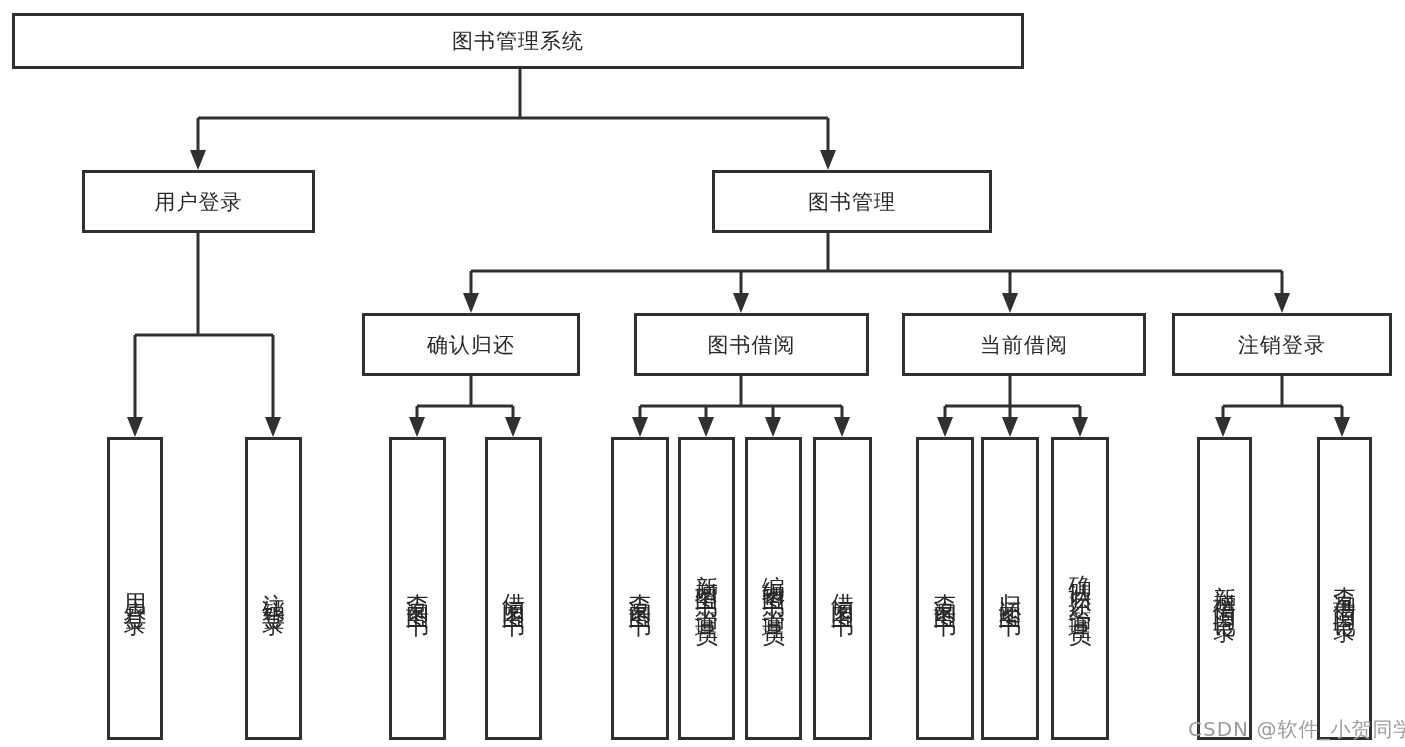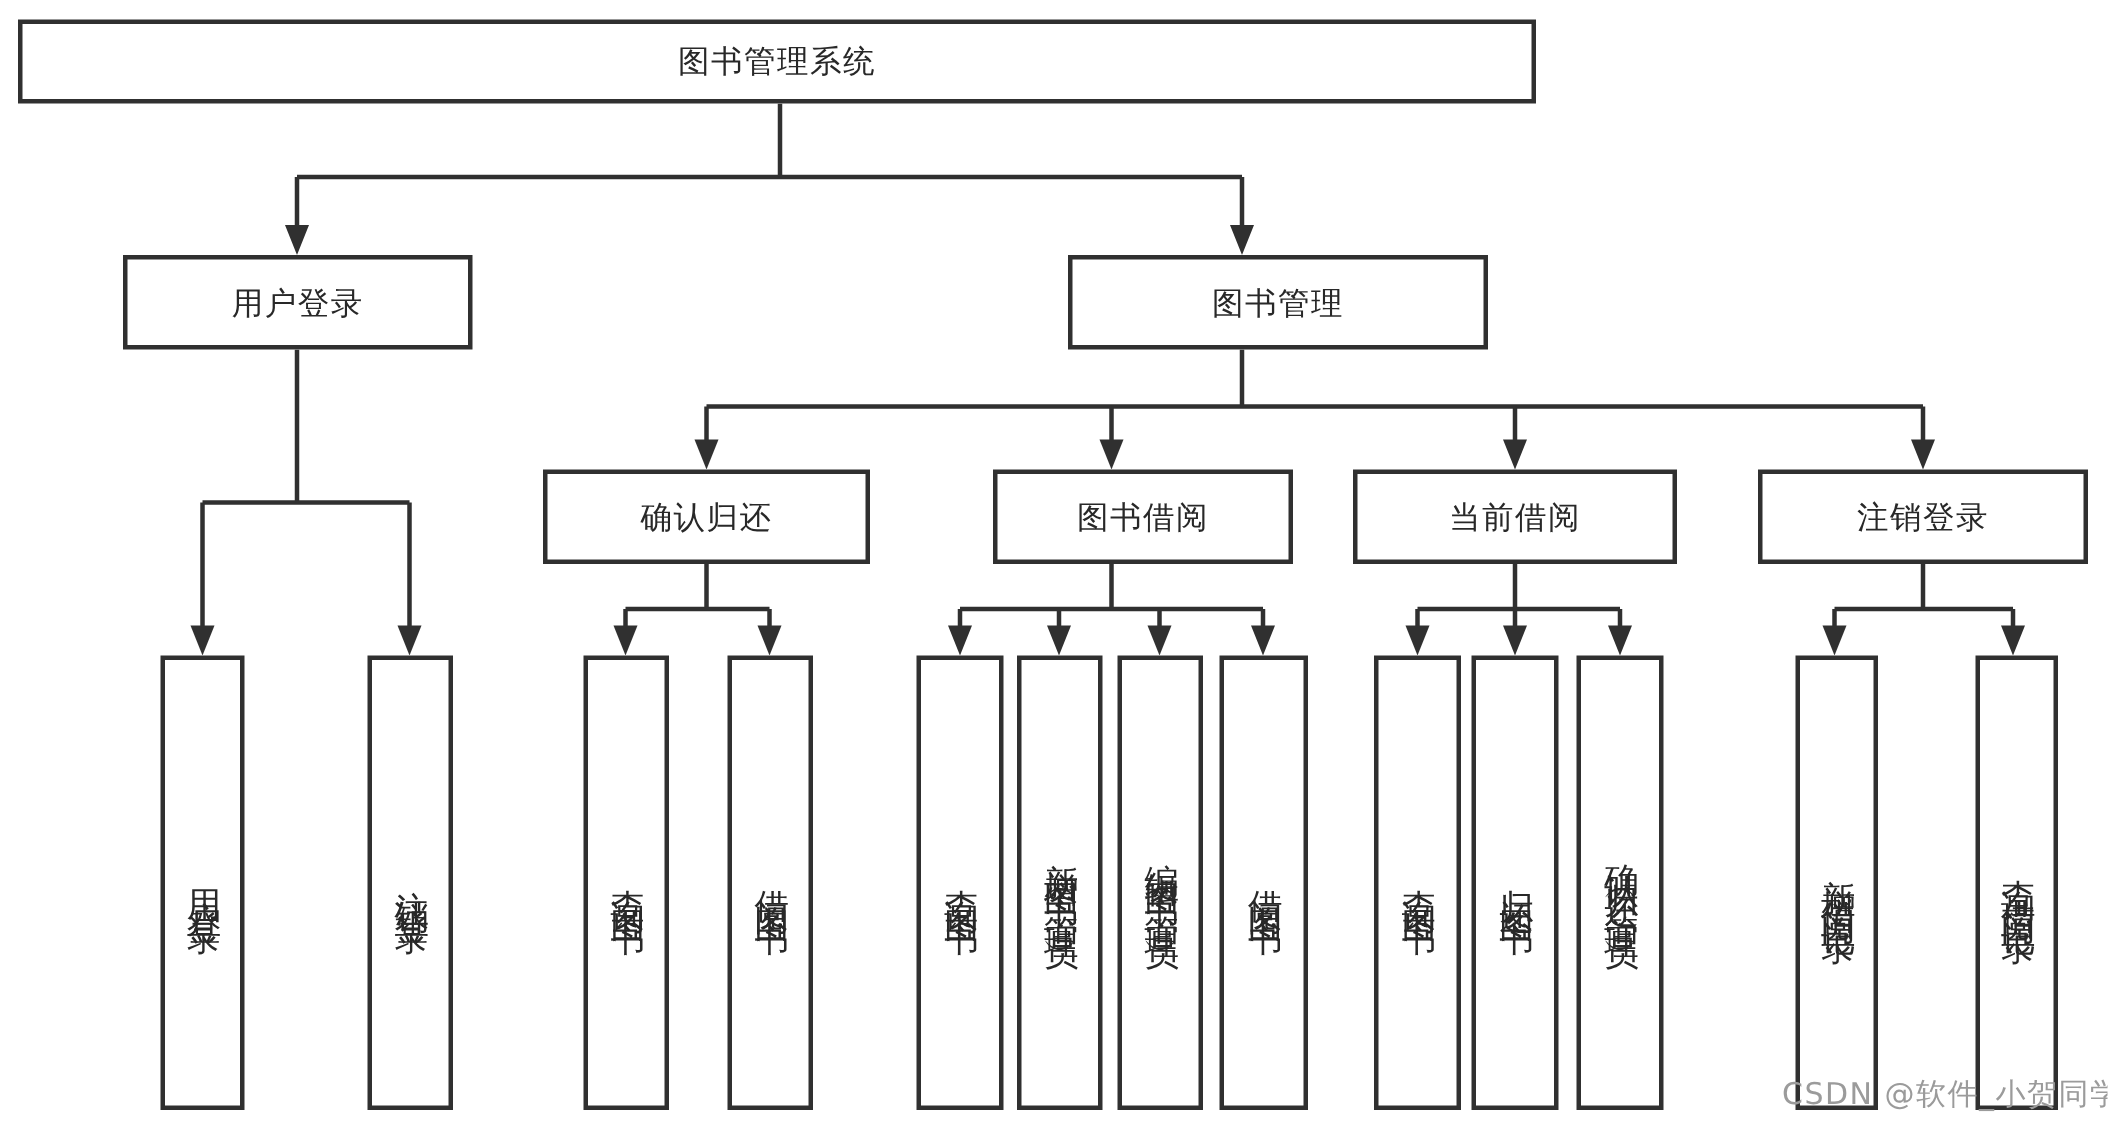--- a/index.html
+++ b/index.html
@@ -94,22 +94,22 @@
       <polygon points="1334,417 1350,417 1342,437"></polygon>
     </g>
   </svg>
 
   <div class="node hnode" style="left:12px;top:13px;width:1012px;height:56px">图书管理系统</div>
 
   <div class="node hnode" style="left:82px;top:170px;width:233px;height:63px">用户登录</div>
   <div class="node hnode" style="left:712px;top:170px;width:280px;height:63px">图书管理</div>
 
   <div class="node hnode" style="left:362px;top:313px;width:218px;height:63px">确认归还</div>
-  <div class="node hnode" style="left:662px;top:313px;width:200px;height:63px">图书借阅</div>
-  <div class="node hnode" style="left:902px;top:313px;width:216px;height:63px">当前借阅</div>
+  <div class="node hnode" style="left:634px;top:313px;width:235px;height:63px">图书借阅</div>
+  <div class="node hnode" style="left:902px;top:313px;width:244px;height:63px">当前借阅</div>
   <div class="node hnode" style="left:1172px;top:313px;width:220px;height:63px">注销登录</div>
 
   <div class="node leaf" style="left:107px;top:437px;width:56px;height:303px">
     <span class="vtext">用户登录</span>
   </div>
   <div class="node leaf" style="left:245px;top:437px;width:57px;height:303px">
     <span class="vtext">注销登录</span>
   </div>
 
   <div class="node leaf" style="left:389px;top:437px;width:57px;height:303px">

